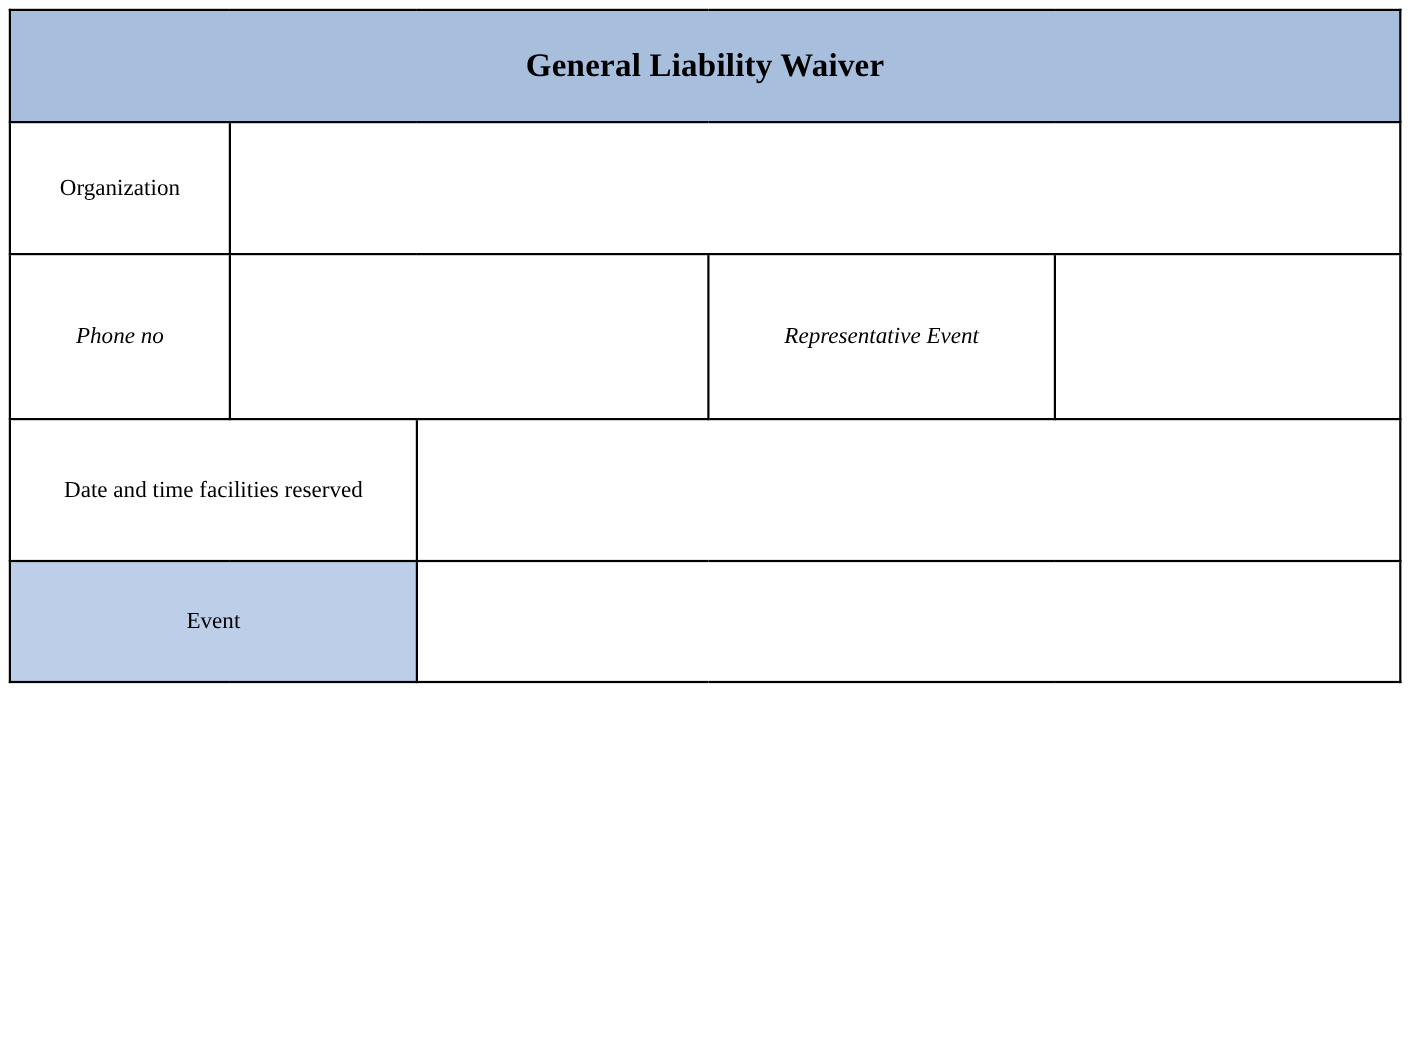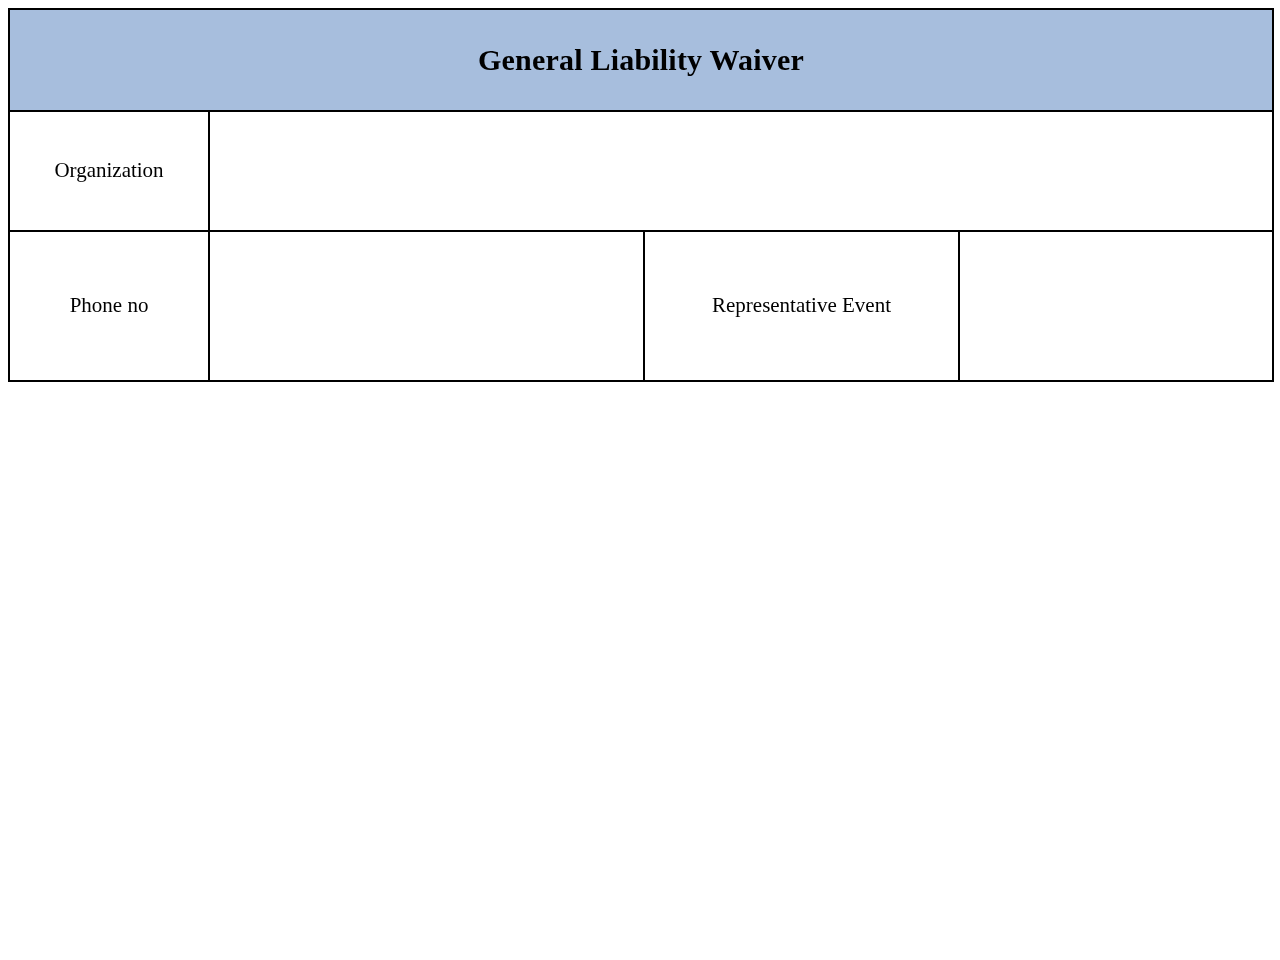--- a/index.html
+++ b/index.html
@@ -50,21 +50,21 @@
     line-height: 1.6;
   }
   .label.center {
     text-align: center;
   }
   .blank {
     background: #ffffff;
   }
   .h-org { height: 118px; }
   .h-addr { height: 110px; }
-  .h-phone { height: 148px; }
+  .h-phone { height: 148px; font-style: italic; }
   .h-fac { height: 113px; }
   .h-date { height: 127px; }
   .h-event { height: 108px; }
   .h-doe { height: 95px; }
 </style>
 </head>
 <body>
 
 <div class="form-wrap">
 
@@ -89,19 +89,27 @@
 
 
       <tr>
         <td class="label center h-phone">Phone no</td>
         <td class="blank h-phone" colspan="2"></td>
         <td class="label h-phone">Representative Event</td>
         <td class="blank h-phone"></td>
       </tr>
 
 
+      <tr>
+        <td class="label h-date" colspan="2">Date and time facilities reserved</td>
+        <td class="blank h-date" colspan="3"></td>
+      </tr>
 
+      <tr>
+        <td class="label shade h-event" colspan="2">Event</td>
+        <td class="blank h-event" colspan="3"></td>
+      </tr>
 
 
     </tbody>
   </table>
 
 </div>
 
 </body></html>

